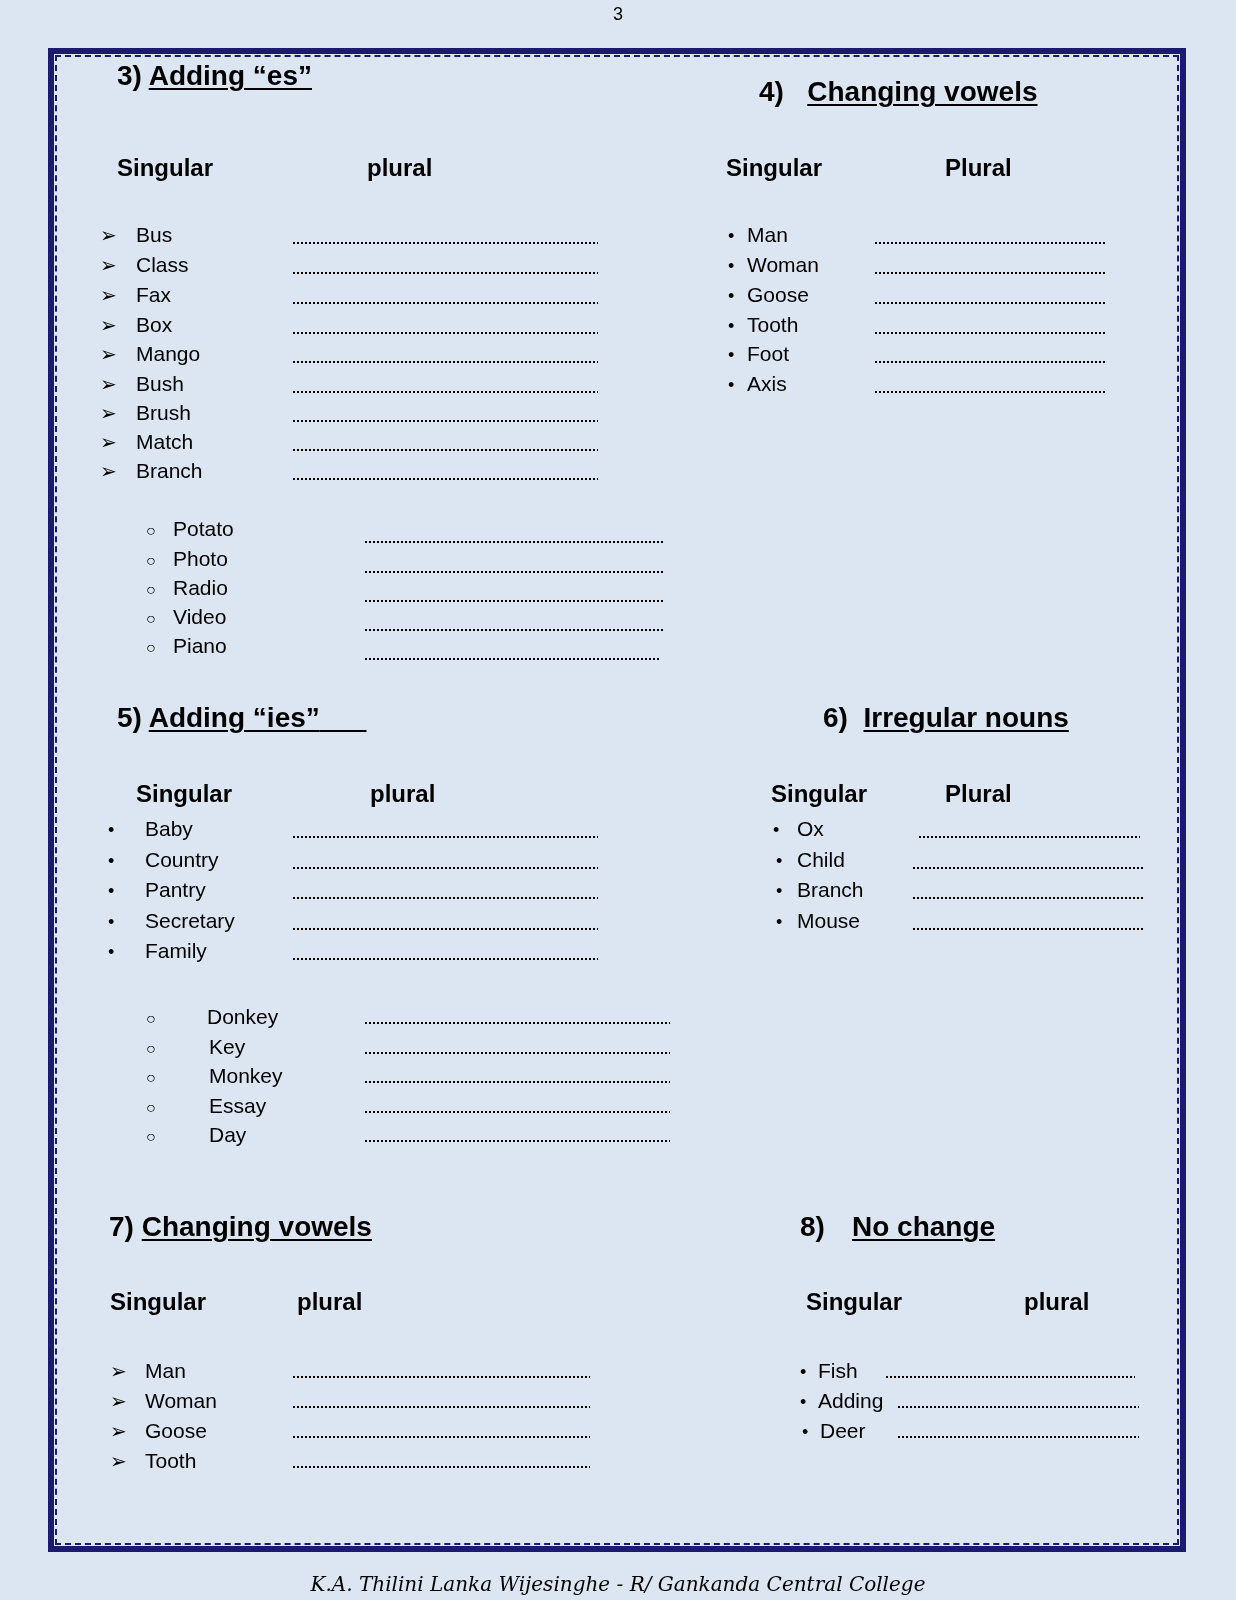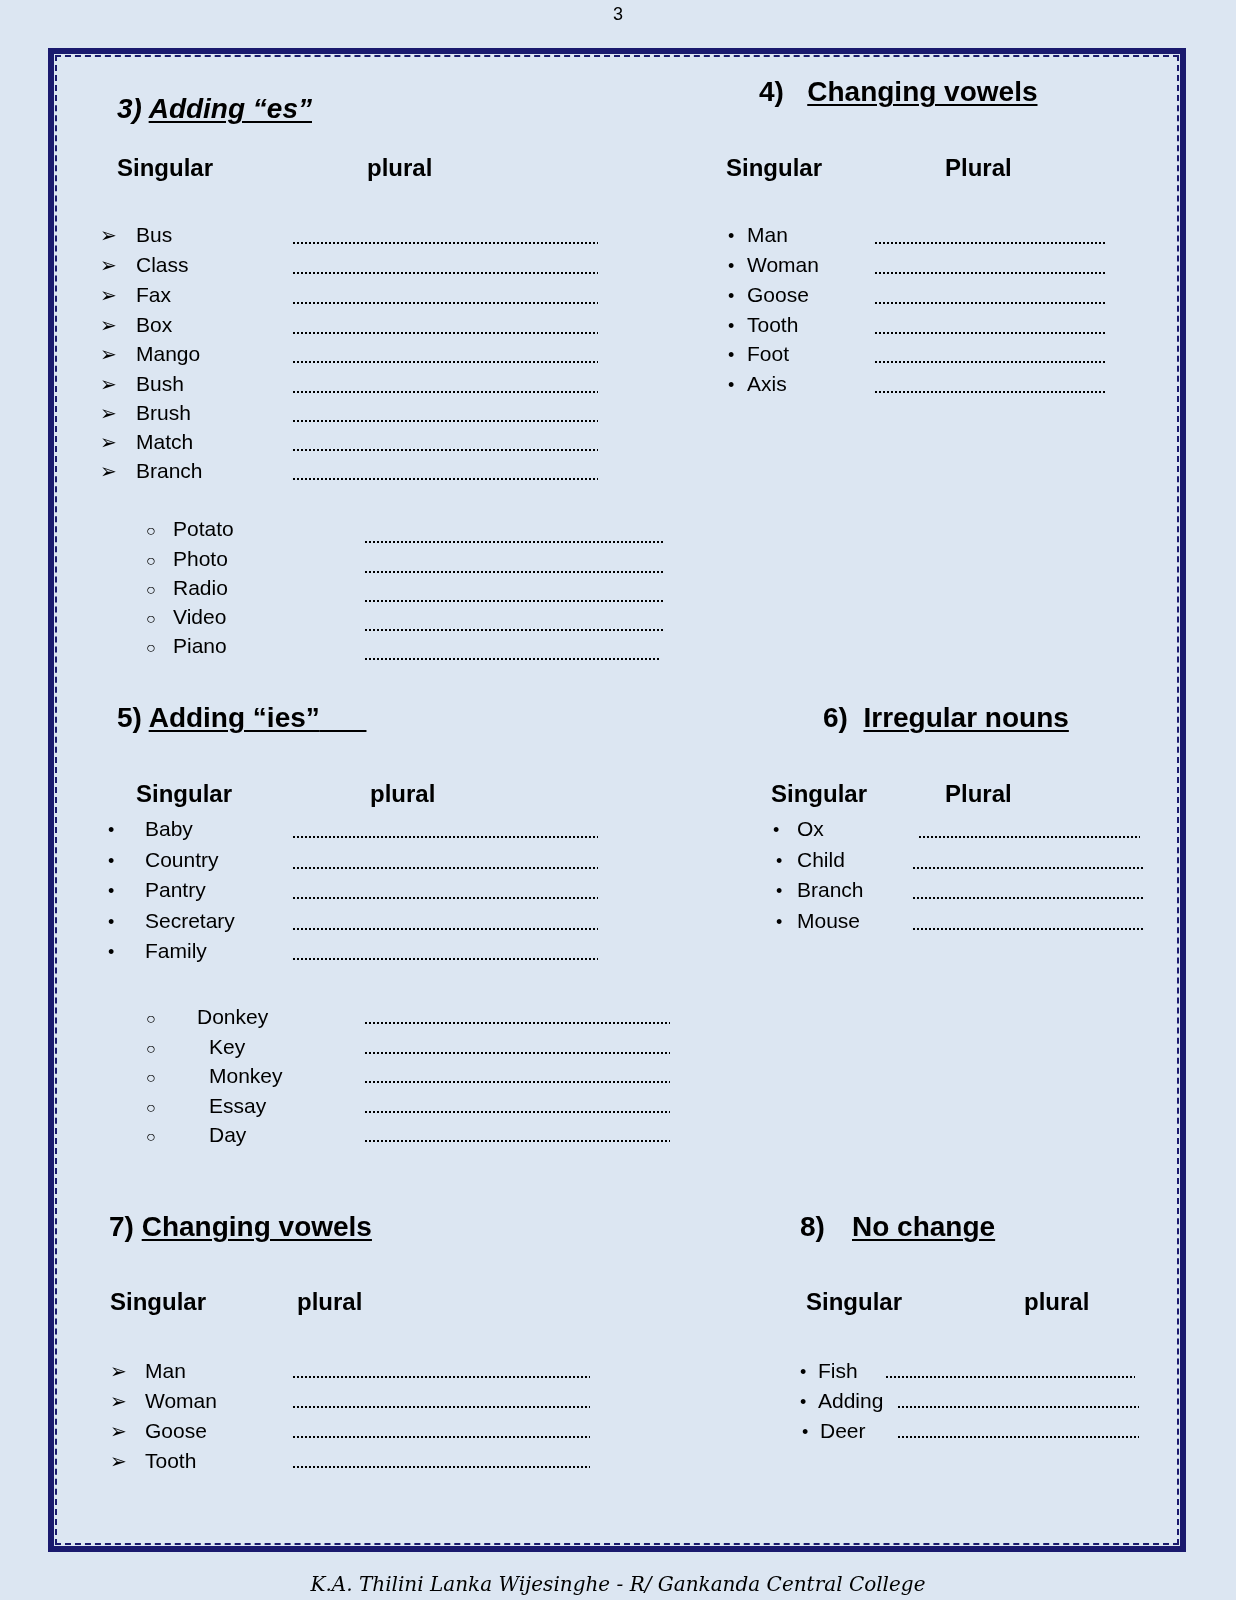--- a/index.html
+++ b/index.html
@@ -48,21 +48,21 @@
     font-family: "DejaVu Serif", serif; font-style: italic; font-size: 20px;
   }
 </style>
 </head>
 <body>
 
 <div class="page-number">3</div>
 <div class="frame"></div>
 
 <div>
-  <div class="abs heading" style="left:117px;top:93px;font-style:italic;">
+  <div class="abs heading" style="left:117px;top:60px;">
     <span>3)</span>
     <span class="title">Adding “es”</span>
   </div>
   <div class="abs colhead" style="left:117px;top:154px;">Singular</div>
   <div class="abs colhead" style="left:367px;top:154px;">plural</div>
 
   <div class="abs item" style="left:100px;top:224px;"><span class="bullet-arrow">➢</span><span style="position:absolute;left:36px">Bus</span></div>
   <div class="abs item" style="left:100px;top:254px;"><span class="bullet-arrow">➢</span><span style="position:absolute;left:36px">Class</span></div>
   <div class="abs item" style="left:100px;top:284px;"><span class="bullet-arrow">➢</span><span style="position:absolute;left:36px">Fax</span></div>
   <div class="abs item" style="left:100px;top:314px;"><span class="bullet-arrow">➢</span><span style="position:absolute;left:36px">Box</span></div>
@@ -127,21 +127,21 @@
   <div class="abs item" style="left:108px;top:849px;"><span class="bullet-dot">•</span><span style="position:absolute;left:37px">Country</span></div>
   <div class="abs item" style="left:108px;top:879px;"><span class="bullet-dot">•</span><span style="position:absolute;left:37px">Pantry</span></div>
   <div class="abs item" style="left:108px;top:910px;"><span class="bullet-dot">•</span><span style="position:absolute;left:37px">Secretary</span></div>
   <div class="abs item" style="left:108px;top:940px;"><span class="bullet-dot">•</span><span style="position:absolute;left:37px">Family</span></div>
   <div class="dots" style="left:292px;top:836px;width:306px;"></div>
   <div class="dots" style="left:292px;top:867px;width:306px;"></div>
   <div class="dots" style="left:292px;top:897px;width:306px;"></div>
   <div class="dots" style="left:292px;top:928px;width:306px;"></div>
   <div class="dots" style="left:292px;top:958px;width:306px;"></div>
 
-  <div class="abs item" style="left:146px;top:1006px;"><span class="bullet-ring">○</span><span style="position:absolute;left:51px">Donkey</span></div>
+  <div class="abs item" style="left:146px;top:1006px;"><span class="bullet-ring">○</span><span style="position:absolute;left:61px">Donkey</span></div>
   <div class="abs item" style="left:146px;top:1036px;"><span class="bullet-ring">○</span><span style="position:absolute;left:63px">Key</span></div>
   <div class="abs item" style="left:146px;top:1065px;"><span class="bullet-ring">○</span><span style="position:absolute;left:63px">Monkey</span></div>
   <div class="abs item" style="left:146px;top:1095px;"><span class="bullet-ring">○</span><span style="position:absolute;left:63px">Essay</span></div>
   <div class="abs item" style="left:146px;top:1124px;"><span class="bullet-ring">○</span><span style="position:absolute;left:63px">Day</span></div>
   <div class="dots" style="left:364px;top:1022px;width:306px;"></div>
   <div class="dots" style="left:364px;top:1052px;width:306px;"></div>
   <div class="dots" style="left:364px;top:1081px;width:306px;"></div>
   <div class="dots" style="left:364px;top:1111px;width:306px;"></div>
   <div class="dots" style="left:364px;top:1140px;width:306px;"></div>
 </div>

